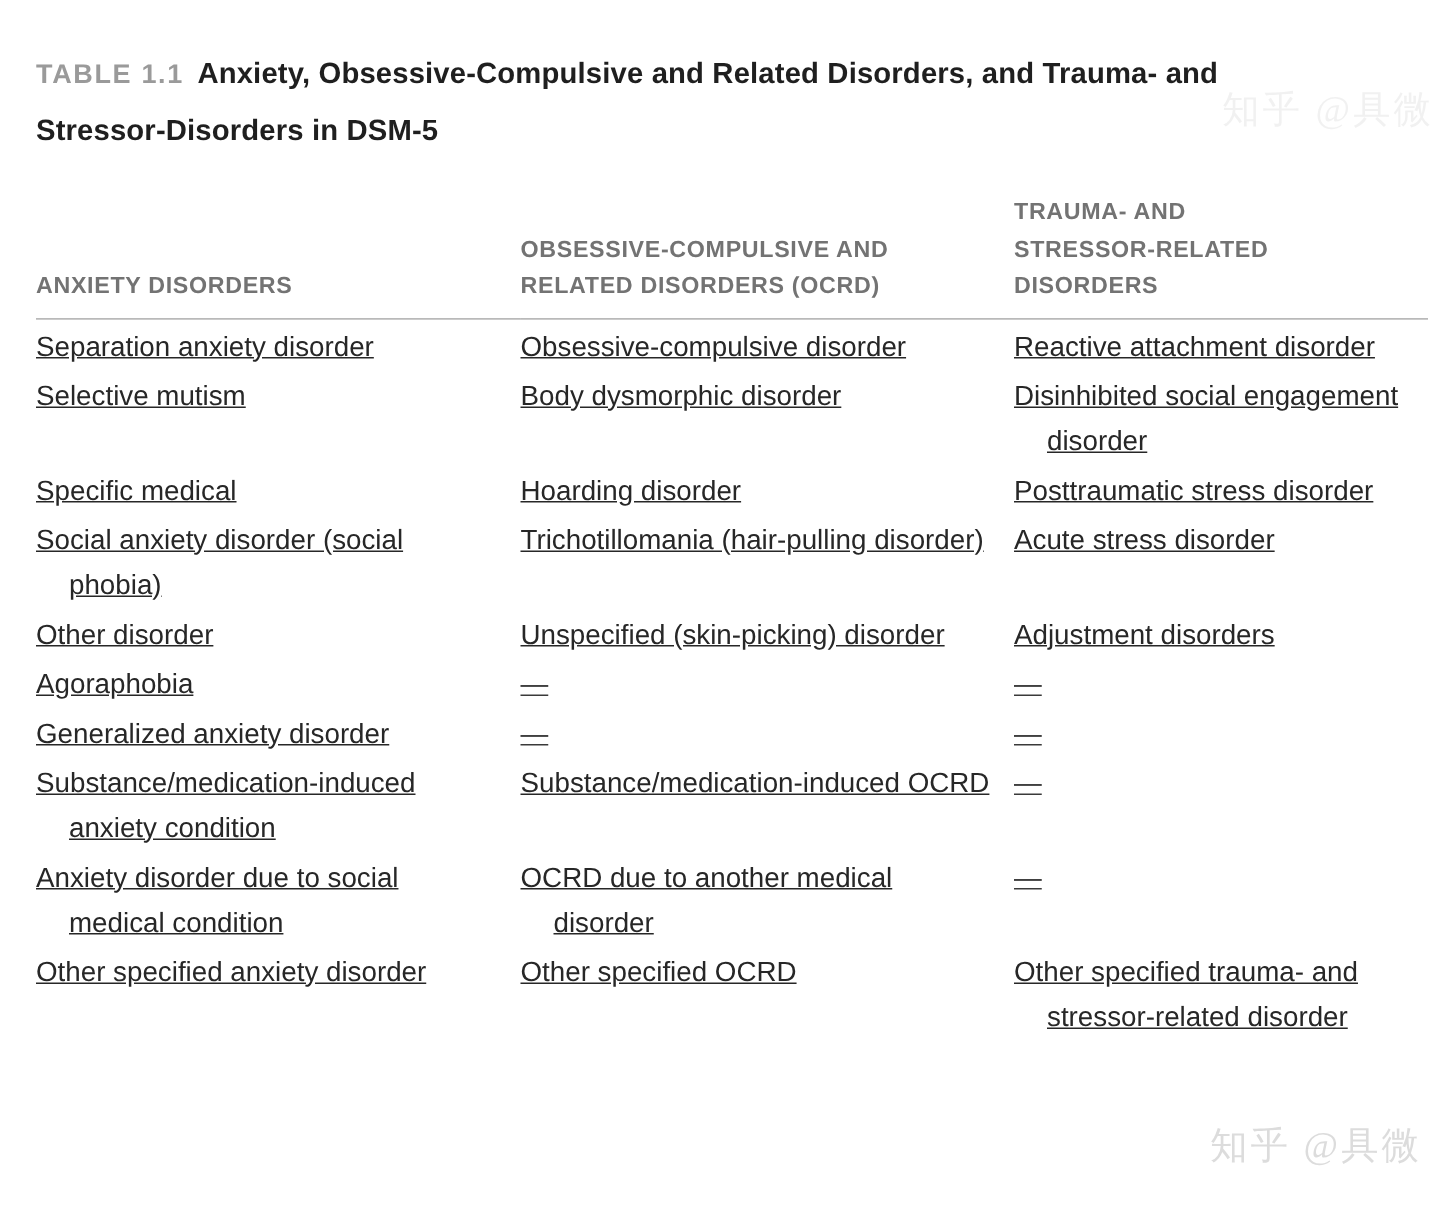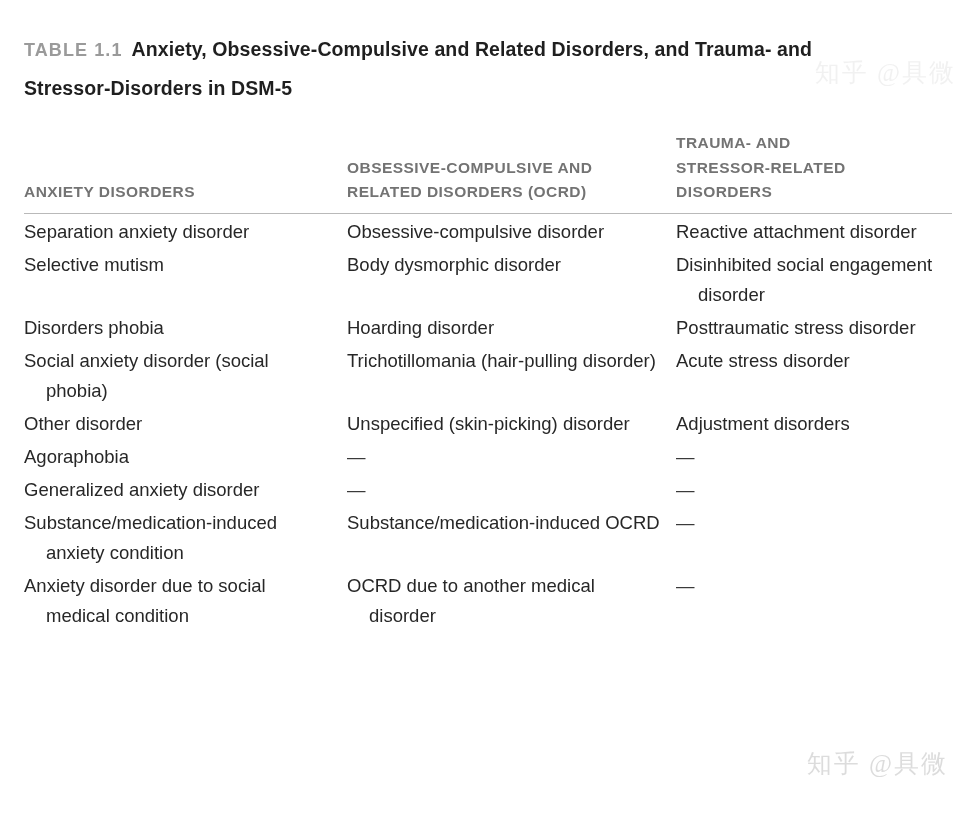--- a/index.html
+++ b/index.html
@@ -78,20 +78,21 @@
     color: #272727;
     padding: 0 16px 0 0;
     font-weight: 400;
   }
   tbody tr.r td { padding-top: 3px; }
 
   
   .cell {
     padding-left: 22px;
     text-indent: -22px;
+    text-decoration: underline;
   }
   .cell.dash {
     color: #3a3a3a;
     letter-spacing: 0;
   }
 
   
   .wm {
     position: absolute;
     font-family: Liberation Serif, serif;
@@ -165,21 +166,21 @@
           <td>
               <div class="cell">Body dysmorphic disorder</div>
             </td>
           <td>
               <div class="cell">Disinhibited social engagement disorder</div>
             </td>
         </tr>
 
         <tr class="r">
           <td>
-              <div class="cell">Disorders phobia</div>
+              <div class="cell">Specific medical</div>
             </td>
           <td>
               <div class="cell">Hoarding disorder</div>
             </td>
           <td>
               <div class="cell">Posttraumatic stress disorder</div>
             </td>
         </tr>
 
         <tr class="r">
@@ -247,20 +248,31 @@
               <div class="cell">Anxiety disorder due to social medical condition</div>
             </td>
           <td>
               <div class="cell">OCRD due to another medical disorder</div>
             </td>
           <td>
               <div class="cell dash">—</div>
             </td>
         </tr>
 
+        <tr class="r">
+          <td>
+              <div class="cell">Other specified anxiety disorder</div>
+            </td>
+          <td>
+              <div class="cell">Other specified OCRD</div>
+            </td>
+          <td>
+              <div class="cell">Other specified trauma- and stressor-related disorder</div>
+            </td>
+        </tr>
 
 
       </tbody>
     </table>
   </div>
 
   <div class="wm wm-top">知乎 @具微</div>
   <div class="wm wm-bottom">知乎 @具微</div>
 
 </div>

